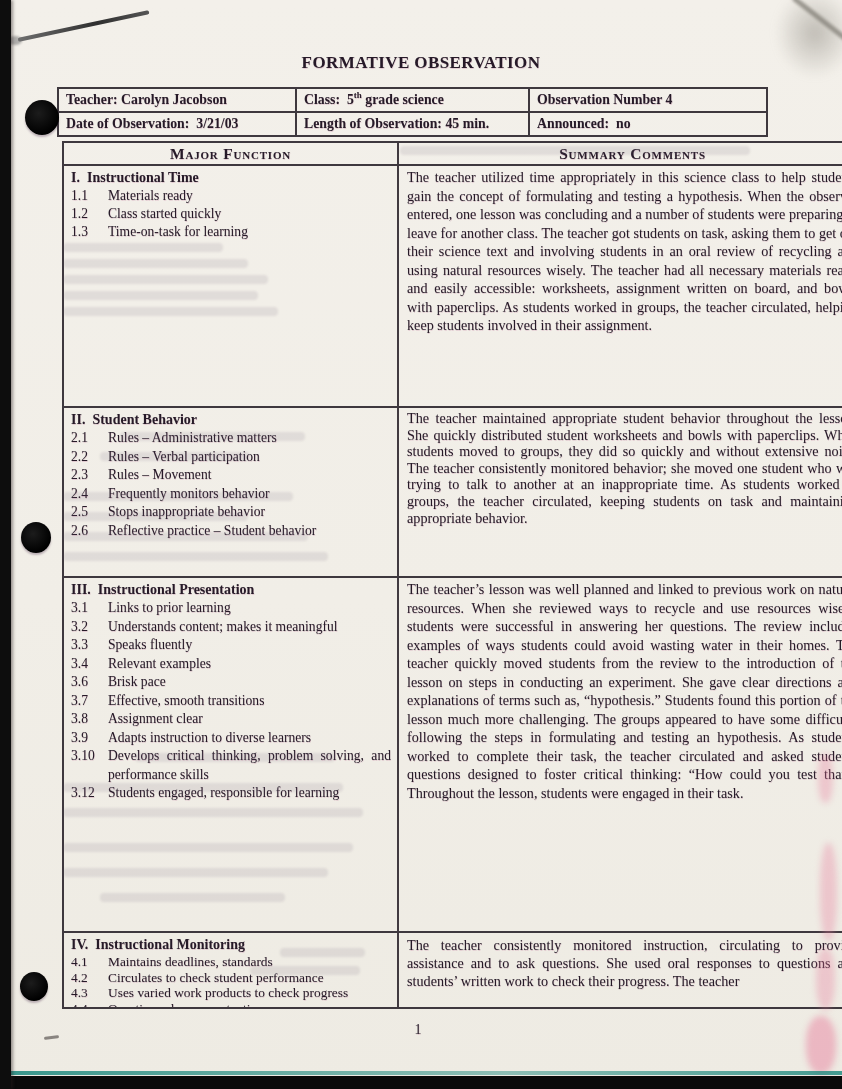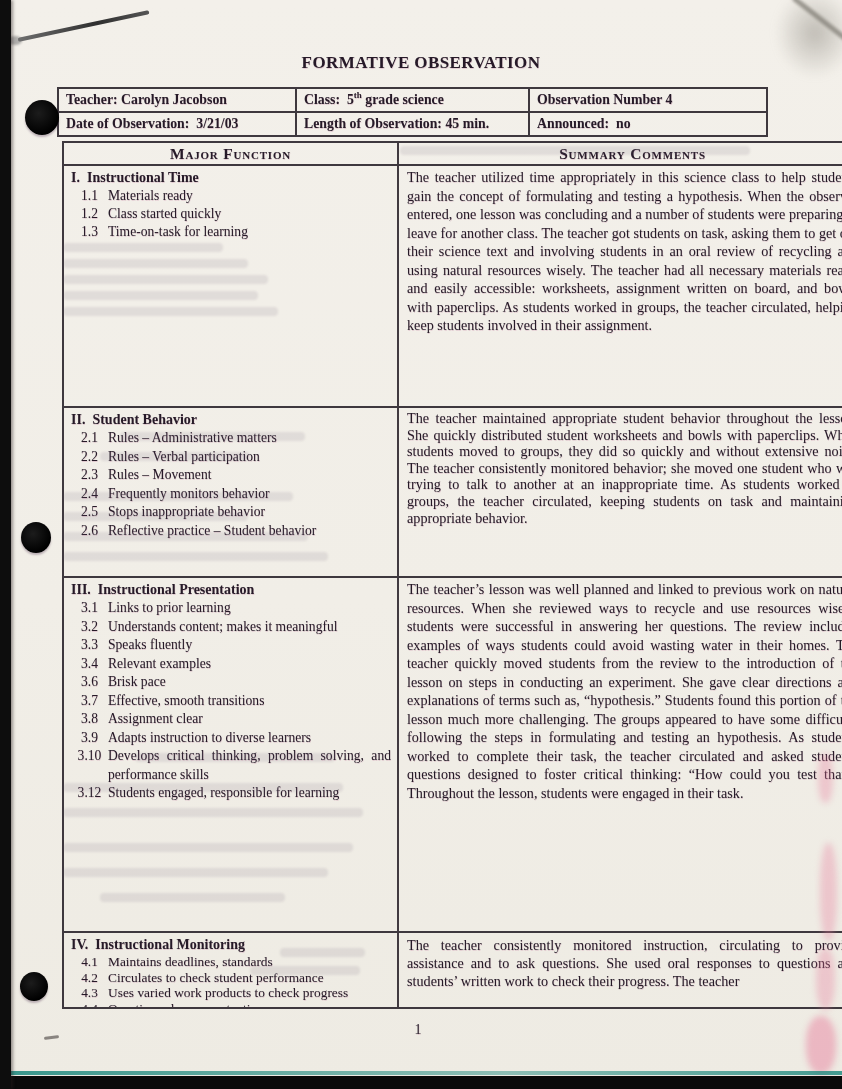--- a/index.html
+++ b/index.html
@@ -30,21 +30,21 @@
   .cell-r{flex:1;box-sizing:border-box;padding:2px 8px 0 8px;overflow:hidden;position:relative;border-radius:6px;}
   .hdr .cell-l,.hdr .cell-r{padding:0;text-align:center;font-weight:bold;
           font-variant:small-caps;font-size:15.5px;letter-spacing:0.8px;line-height:21px;}
   #row-hdr{height:23px;}
   #row-1{height:242px;} #row-2{height:170px;} #row-3{height:355px;} #row-4{height:74px;}
 
   .sec-heading{font-weight:bold;font-size:14px;line-height:18px;white-space:pre-wrap;}
   .item{display:flex;font-size:13.6px;line-height:18.5px;}
   #row-4 .item{line-height:15.6px;font-size:13.4px;}
   #row-1 .item{line-height:17.8px;}
-  .num{flex:0 0 37px;text-align:center;}
+  .num{flex:0 0 37px;}
   .txt{flex:1;text-align:justify;}
 
   .comment{font-size:14.2px;text-align:justify;line-height:18.5px;}
   #row-2 .comment{line-height:16.6px;}
   #row-3 .comment{line-height:18.55px;}
   #row-4 .comment{line-height:18.2px;padding-top:1px;}
 
   #page-number{position:absolute;top:1022px;left:0;width:836px;text-align:center;
                font-size:14px;}
 

